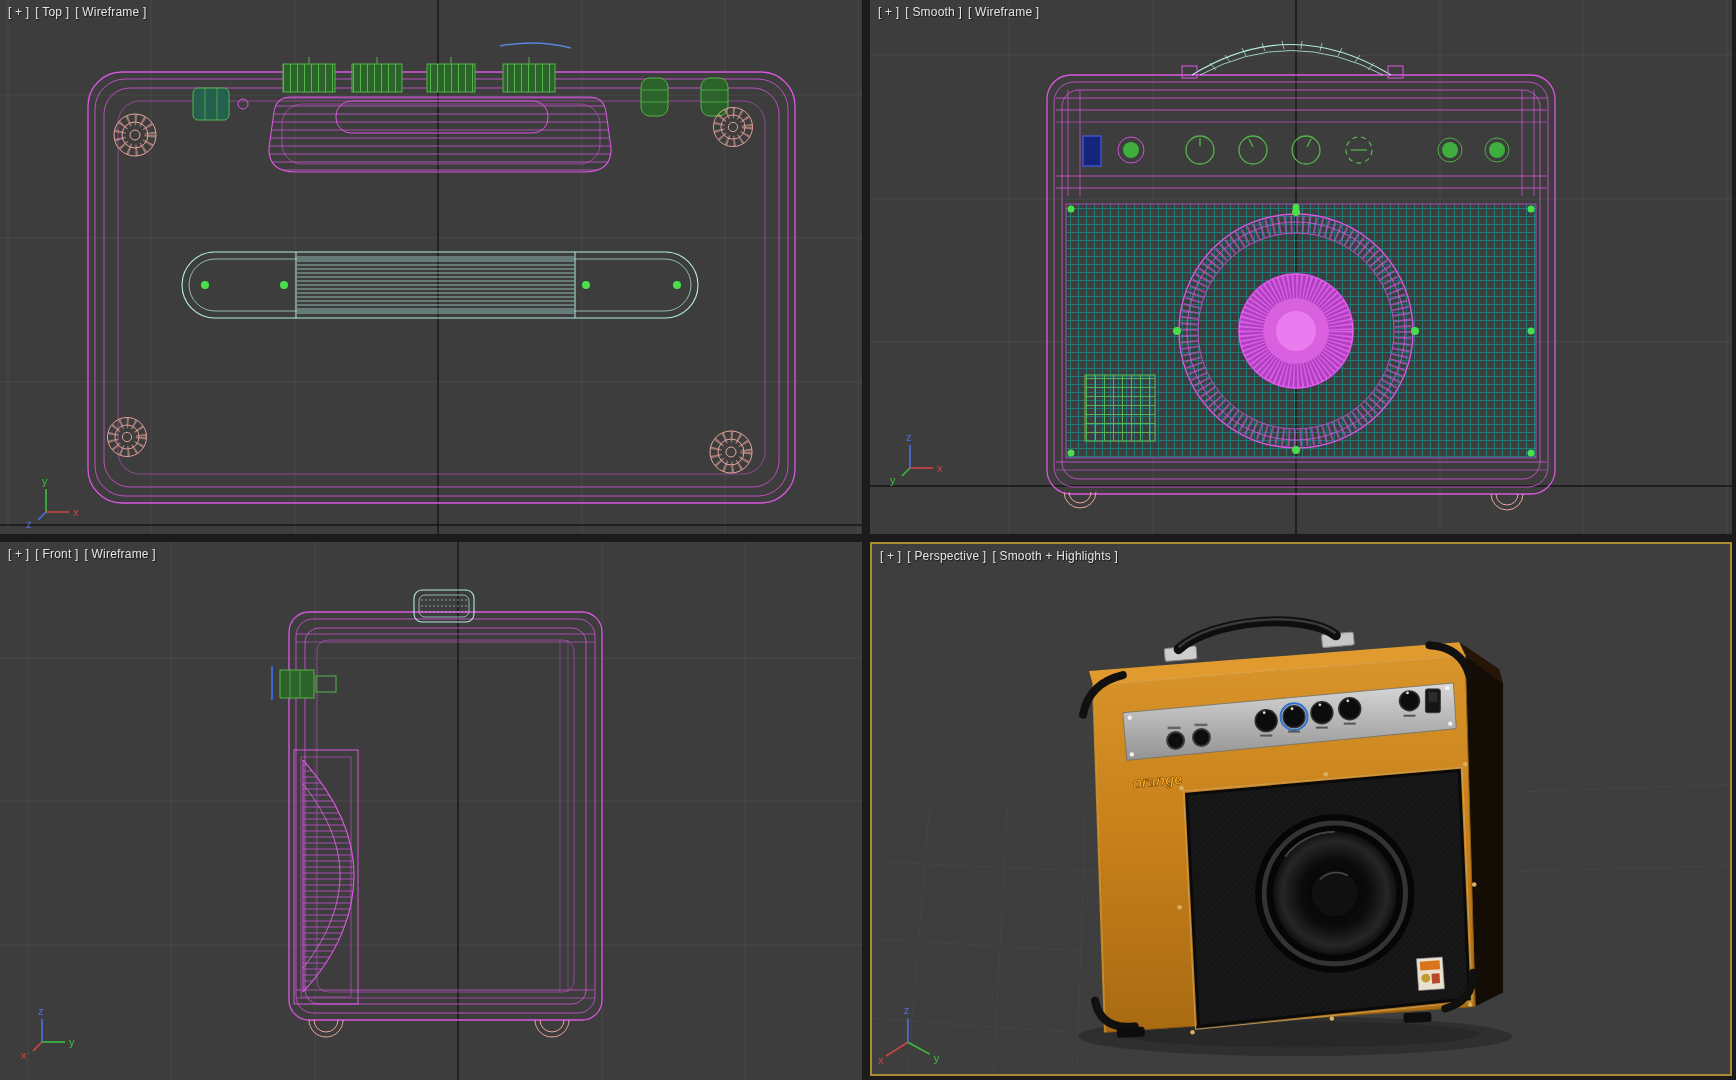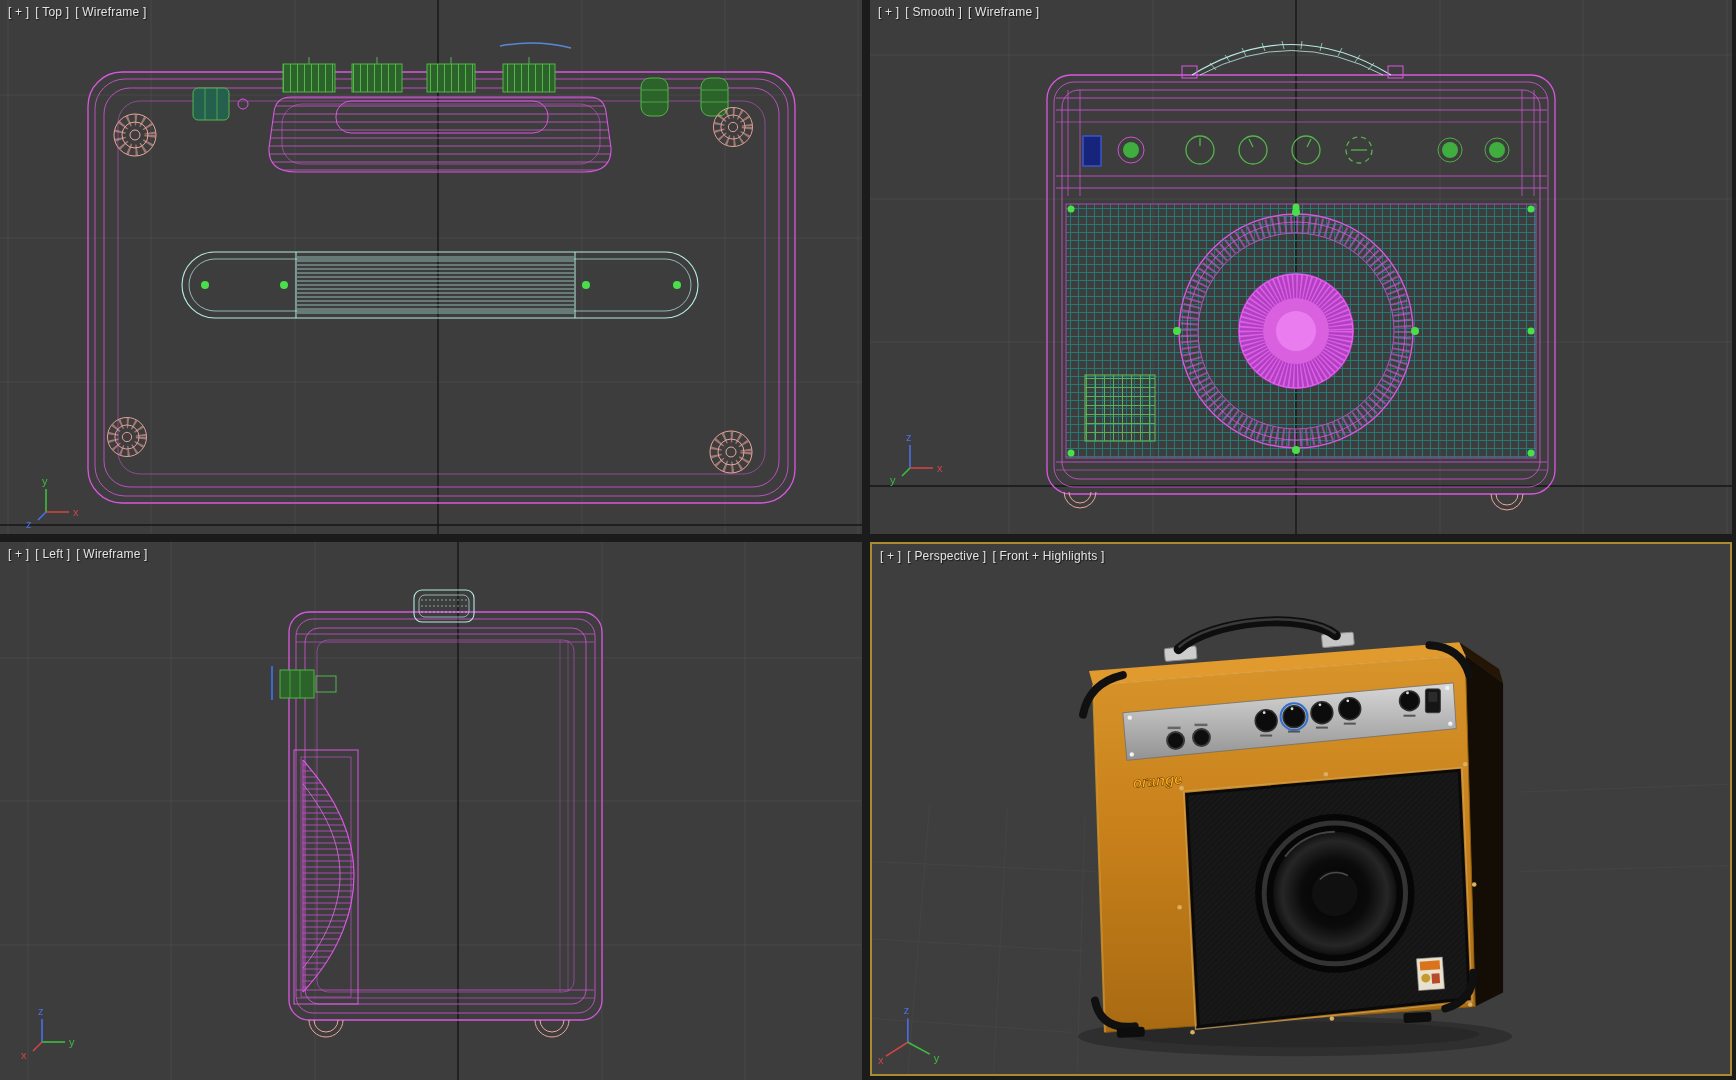--- a/index.html
+++ b/index.html
@@ -302,21 +302,21 @@
       <line x1="42" y1="500" x2="42" y2="477" stroke="#4b6fe8"></line>
       <line x1="42" y1="500" x2="65" y2="500" stroke="#3dbf3d"></line>
       <line x1="42" y1="500" x2="33" y2="509" stroke="#d04545"></line>
       <text class="axis-lbl" x="38" y="473" fill="#4b6fe8">z</text>
       <text class="axis-lbl" x="69" y="504" fill="#3dbf3d">y</text>
       <text class="axis-lbl" x="21" y="517" fill="#d04545">x</text>
     </g>
   </svg>
   <div class="vp-label">
     <span>[ + ]</span>
-    <span>[ Left ]</span>
+    <span>[ Front ]</span>
     <span>[ Wireframe ]</span>
   </div>
 </div>
 
 <div class="vp" id="vp-perspective">
   <svg class="canvas" viewBox="0 0 862 534" preserveAspectRatio="none">
     <defs>
       <linearGradient id="og" x1="0" y1="0" x2="0" y2="1">
         <stop offset="0" stop-color="#d8952b"></stop>
           <stop offset="0.45" stop-color="#c9811b"></stop>
@@ -434,15 +434,15 @@
       <line x1="36" y1="502" x2="14" y2="516" stroke="#d04545"></line>
       <line x1="36" y1="502" x2="58" y2="514" stroke="#3dbf3d"></line>
       <text class="axis-lbl" x="32" y="474" fill="#4b6fe8">z</text>
       <text class="axis-lbl" x="62" y="522" fill="#3dbf3d">y</text>
       <text class="axis-lbl" x="6" y="524" fill="#d04545">x</text>
     </g>
   </svg>
   <div class="vp-label">
     <span>[ + ]</span>
     <span>[ Perspective ]</span>
-    <span>[ Front + Highlights ]</span>
+    <span>[ Smooth + Highlights ]</span>
   </div>
 </div>
 
 </body></html>

